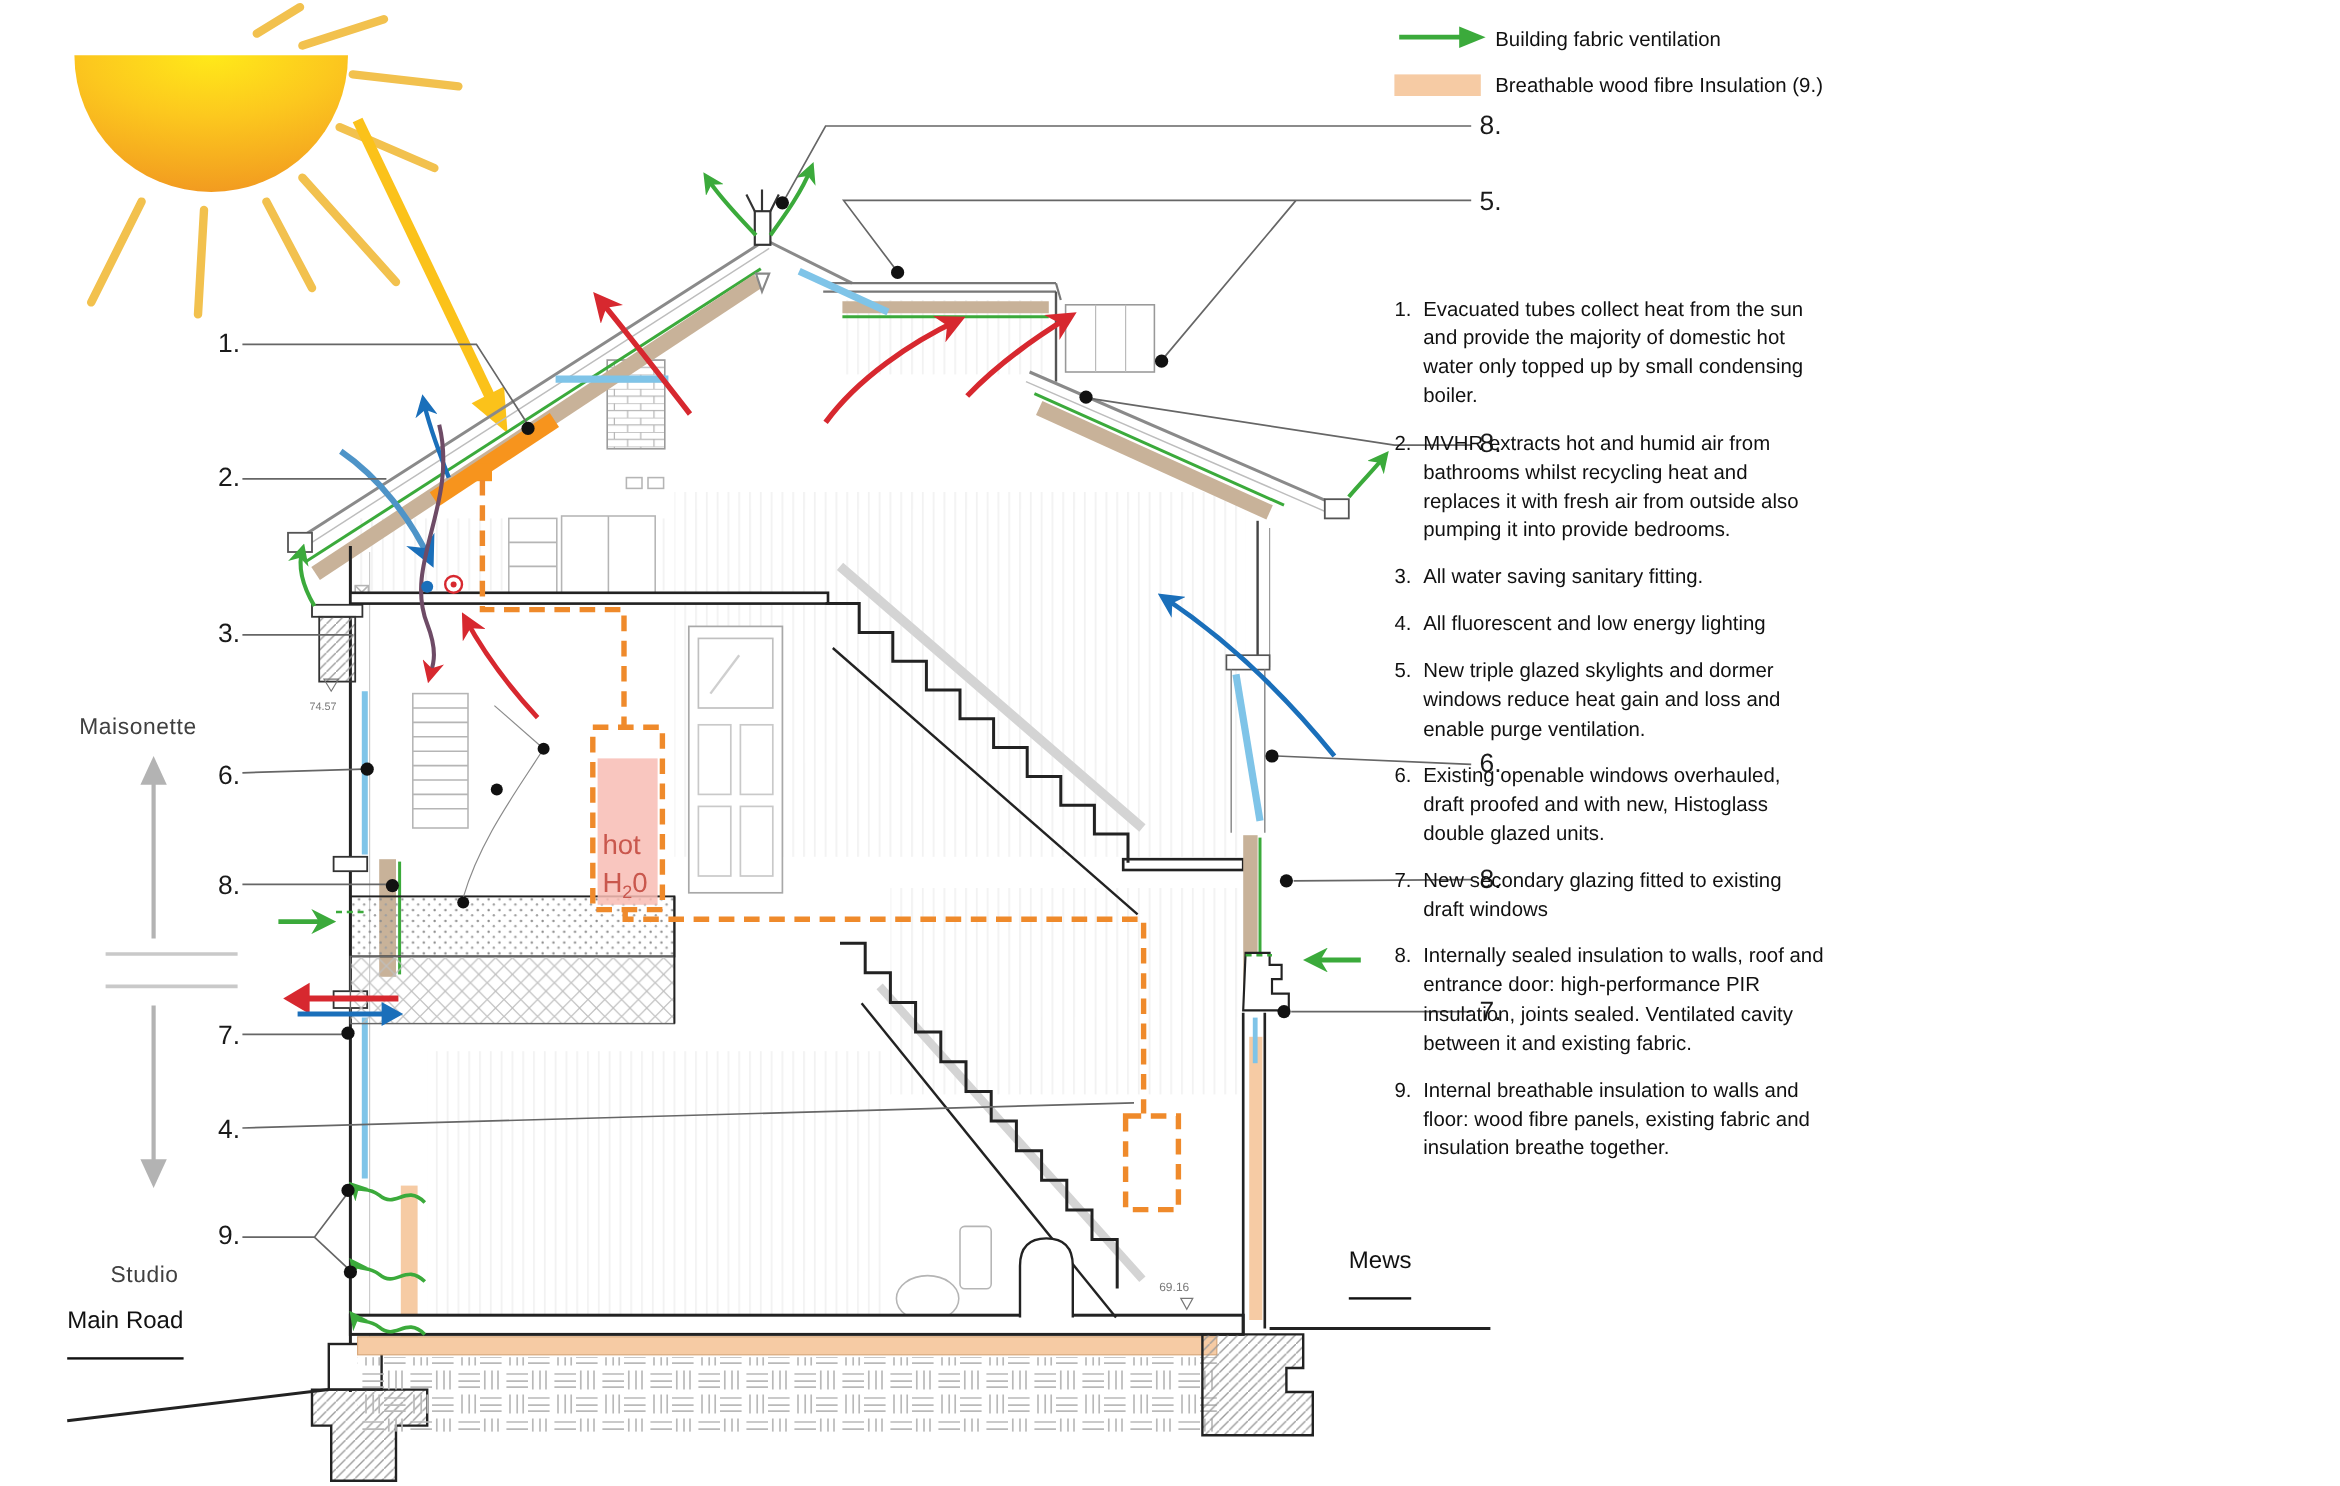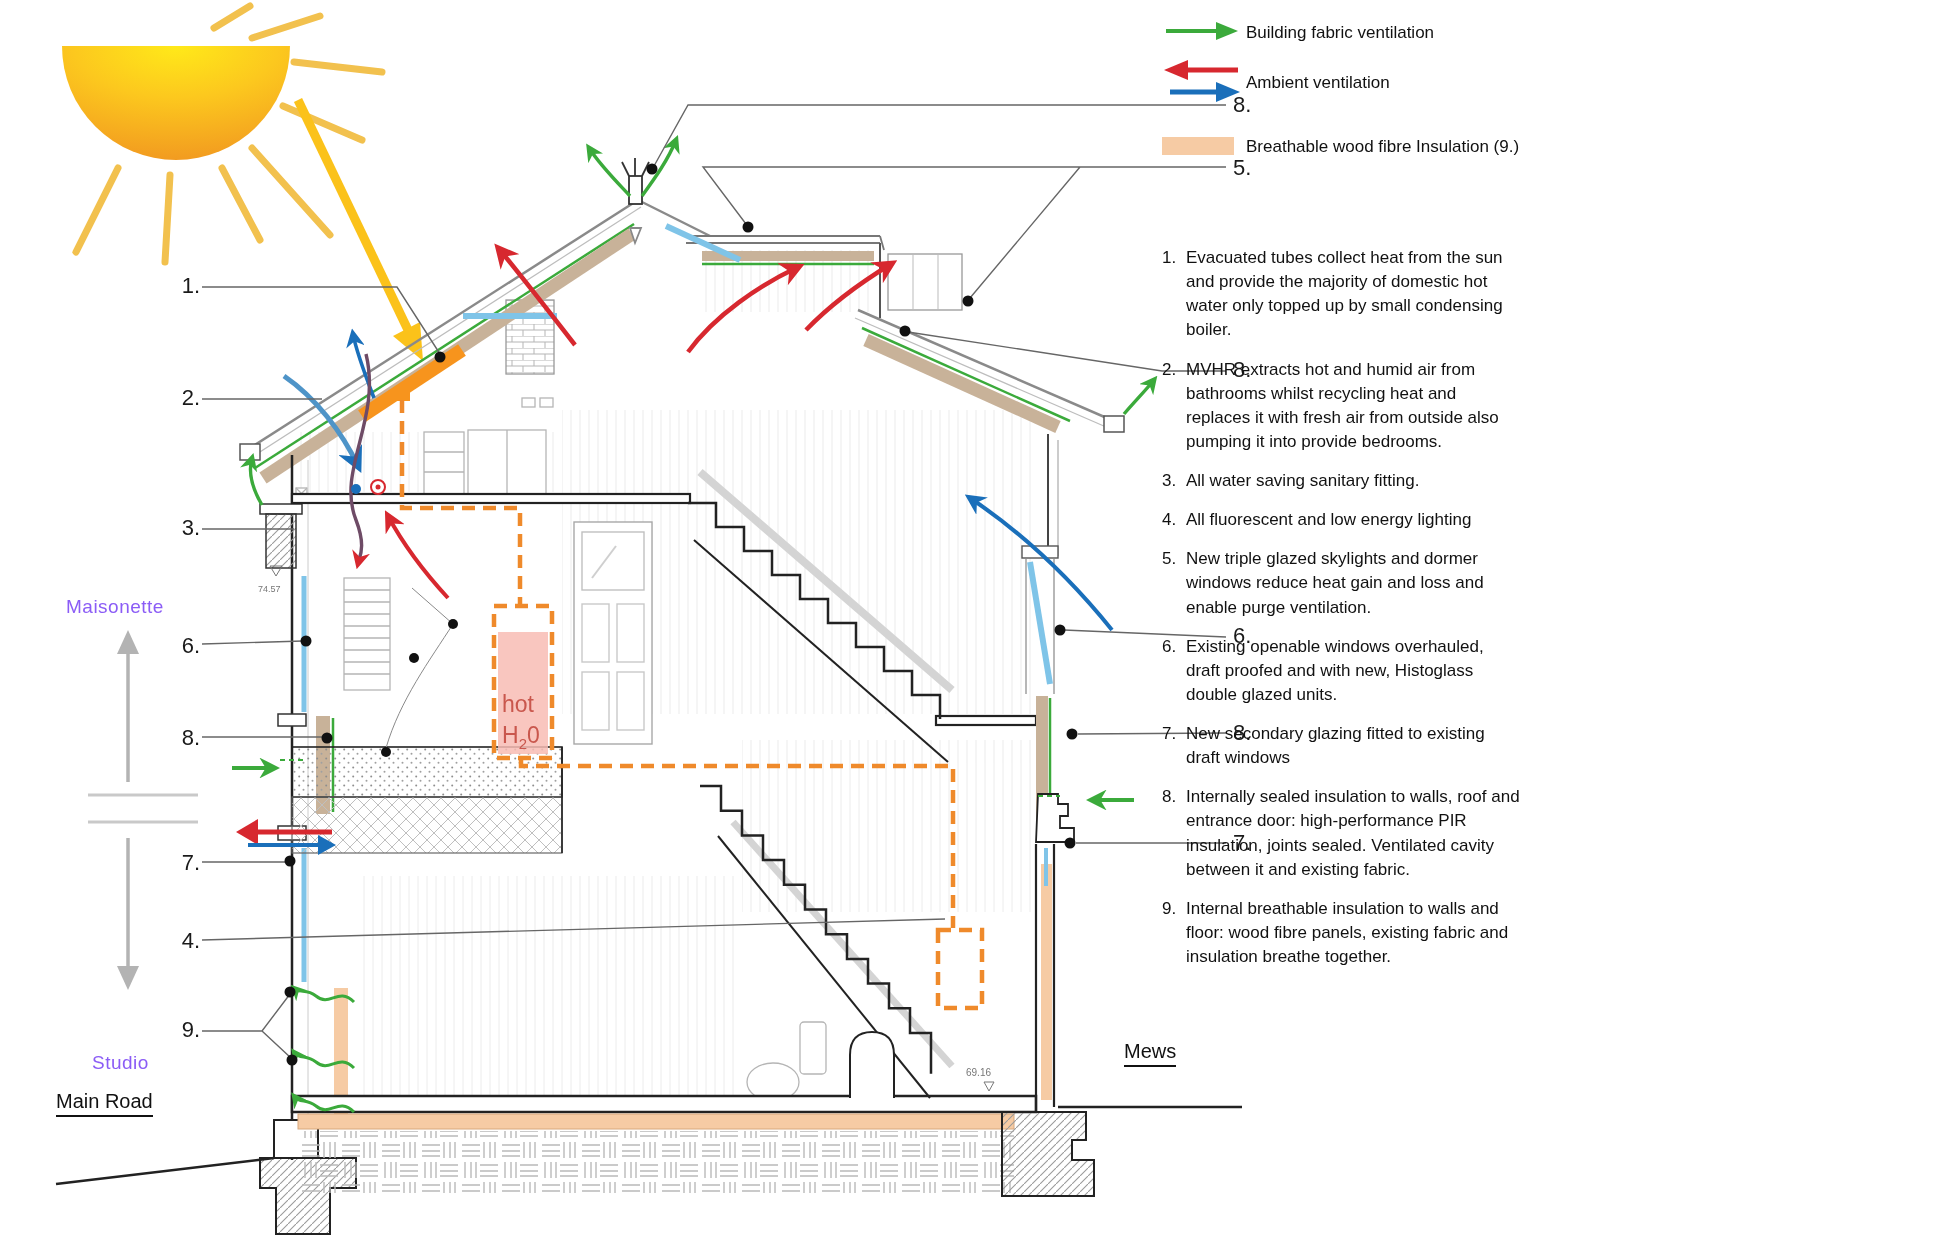--- a/index.html
+++ b/index.html
@@ -5,22 +5,22 @@
   html,body{margin:0;padding:0;background:#fff;}
   .stage{position:relative;width:1950px;height:1238px;background:#fff;overflow:hidden;
          font-family:"Liberation Sans",sans-serif;color:#111;}
   svg text{font-family:"Liberation Sans",sans-serif;}
   .abs{position:absolute;}
   
   .callout{position:absolute;width:48px;font-size:22px;color:#1a1a1a;}
   .callout.left{text-align:right;}
   .callout.right{text-align:left;}
   
-  .arealabel{position:absolute;font-size:19px;color:#8b5cf6;letter-spacing:.5px;}
-  .streetlabel{position:absolute;font-size:20px;color:#111;border-bottom:2px solid #111;padding-bottom:2px;}
+  .arealabel{position:absolute;font-size:19px;color:#404040;letter-spacing:.5px;}
+  .streetlabel{position:absolute;font-size:20px;color:#111;border-bottom:2px solid #111;padding-bottom:18px;}
   
   .tanktext{position:absolute;left:502px;top:641px;font-size:23px;line-height:1.35;color:#c9574d;margin-top:48px;}
   .tanktext sub{font-size:.65em;}
   
   .panel{position:absolute;left:1162px;top:20px;width:372px;}
   .legend-row{display:flex;align-items:flex-start;margin-bottom:12px;}
   .legend-sym{width:84px;flex:0 0 84px;}
   .legend-label{font-size:17px;line-height:1.32;padding-top:2px;}
   .swatch{width:72px;height:18px;margin-top:3px;}
   .swatch.pir{background:#c9ba9b;}
@@ -342,31 +342,20 @@
   <div class="panel">
     <div class="legend-row">
       <div class="legend-sym">
         <svg width="80" height="22">
             <path d="M4 11 H58" stroke="#3baa3b" stroke-width="4" fill="none"></path>
             <polygon points="76,11 54,2 54,20" fill="#3baa3b"></polygon>
           </svg>
       </div>
       <div class="legend-label">Building fabric ventilation</div>
     </div>
-    <div class="legend-row" style="margin-bottom:26px">
-      <div class="legend-sym">
-        <svg width="80" height="46">
-          <path d="M24 12 H76" stroke="#d7282f" stroke-width="5" fill="none"></path>
-            <polygon points="2,12 26,2 26,22" fill="#d7282f"></polygon>
-          <path d="M8 34 H56" stroke="#1a6fba" stroke-width="5" fill="none"></path>
-            <polygon points="78,34 54,24 54,44" fill="#1a6fba"></polygon>
-        </svg>
-      </div>
-      <div class="legend-label" style="padding-top:14px">Ambient ventilation</div>
-    </div>
     <div class="legend-row">
       <div class="legend-sym">
           <div class="swatch wood"></div>
         </div>
       <div class="legend-label">Breathable wood fibre Insulation (9.)</div>
     </div>
   </div>
 
   <div class="notes">
     <div class="note">

